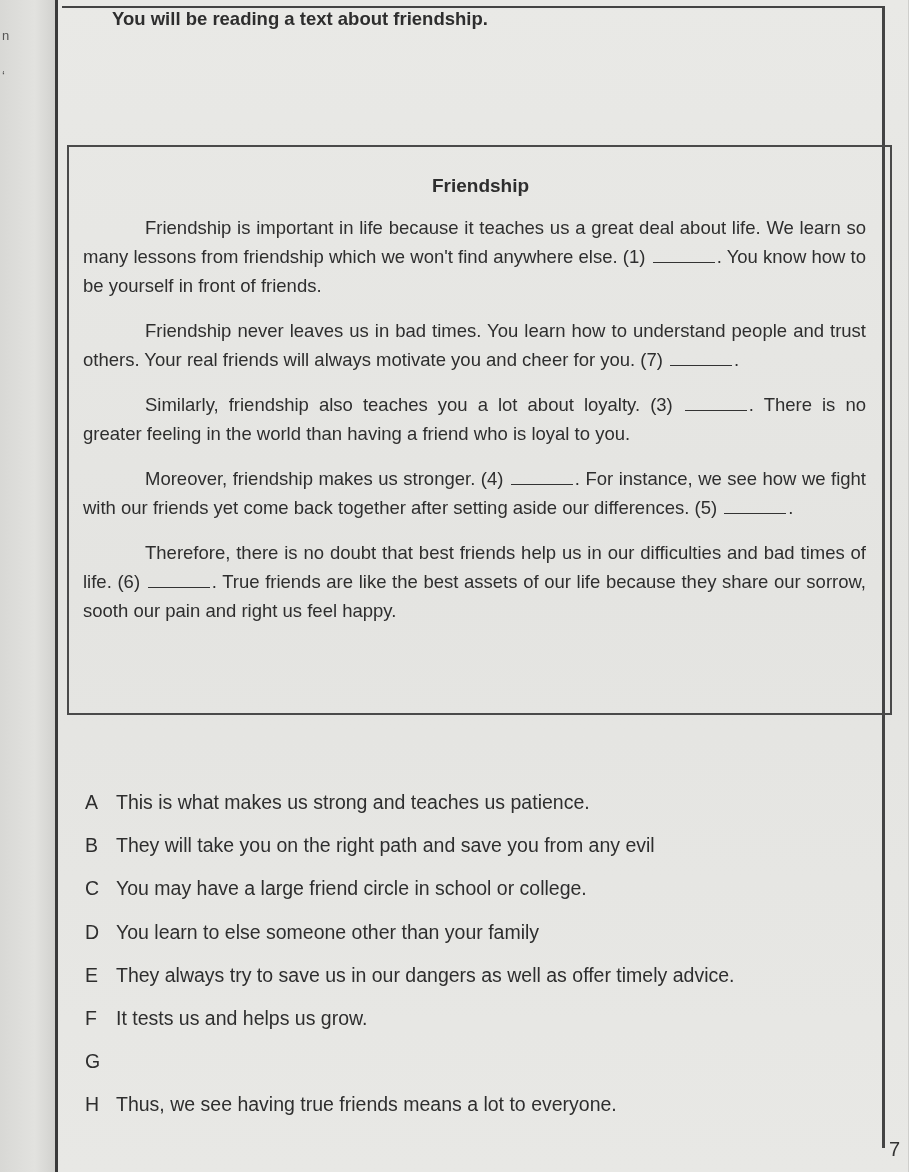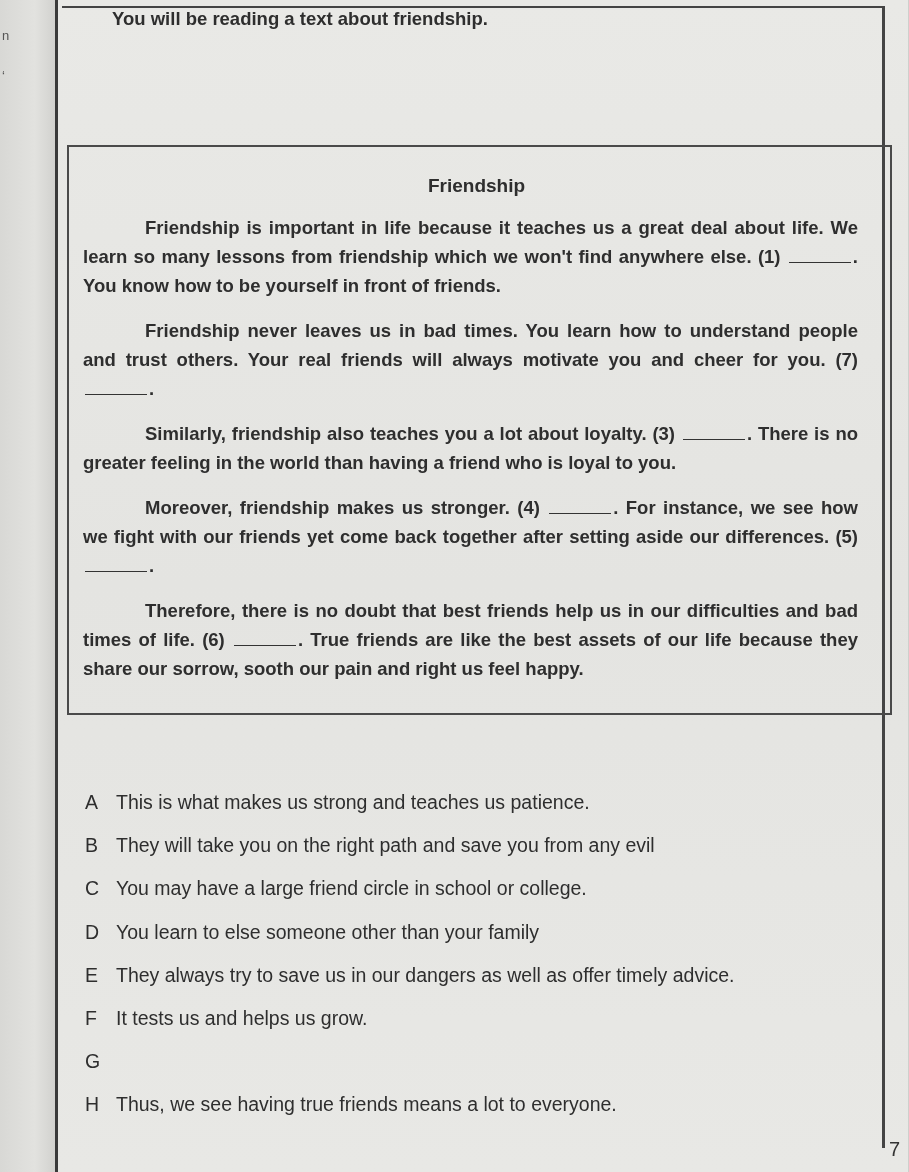--- a/index.html
+++ b/index.html
@@ -24,29 +24,29 @@
     position: absolute; left: 4px; top: 6px; width: 820px; height: 1140px;
     border-top: 2px solid #444; border-right: 3px solid #444;
   }
   .instructions {
     position: absolute; left: 20px; top: 6px; width: 780px;
     font-size: 18.5px; font-weight: bold; line-height: 25px; color: #2e2e2e; margin-left: 34px;
   }
   .passage-box {
     position: absolute; left: 9px; top: 145px; width: 825px; height: 570px;
     border: 2px solid #4a4a4a; box-sizing: border-box;
-    padding: 28px 20px 0 14px;
+    padding: 28px 12px 0 14px;
   }
   .passage-title {
     text-align: center; font-size: 19px; font-weight: bold; color: #2e2e2e;
     margin-bottom: 16px;
   }
   .para {
     font-size: 18.5px; line-height: 29px; text-align: justify;
-    text-indent: 62px; margin: 0 12px 16px 0; color: #2e2e2e; font-weight: bold;
+    text-indent: 62px; margin: 0 12px 16px 0; color: #2e2e2e;
   }
   .blank {
     display: inline-block; width: 62px; border-bottom: 1.5px solid #333;
     height: 1px; vertical-align: baseline; margin: 0 2px;
   }
   .options {
     position: absolute; left: 27px; top: 788px; width: 800px;
   }
   .opt {
     display: flex; font-size: 19.5px; line-height: 28px; height: 43.2px; color: #2e2e2e;

